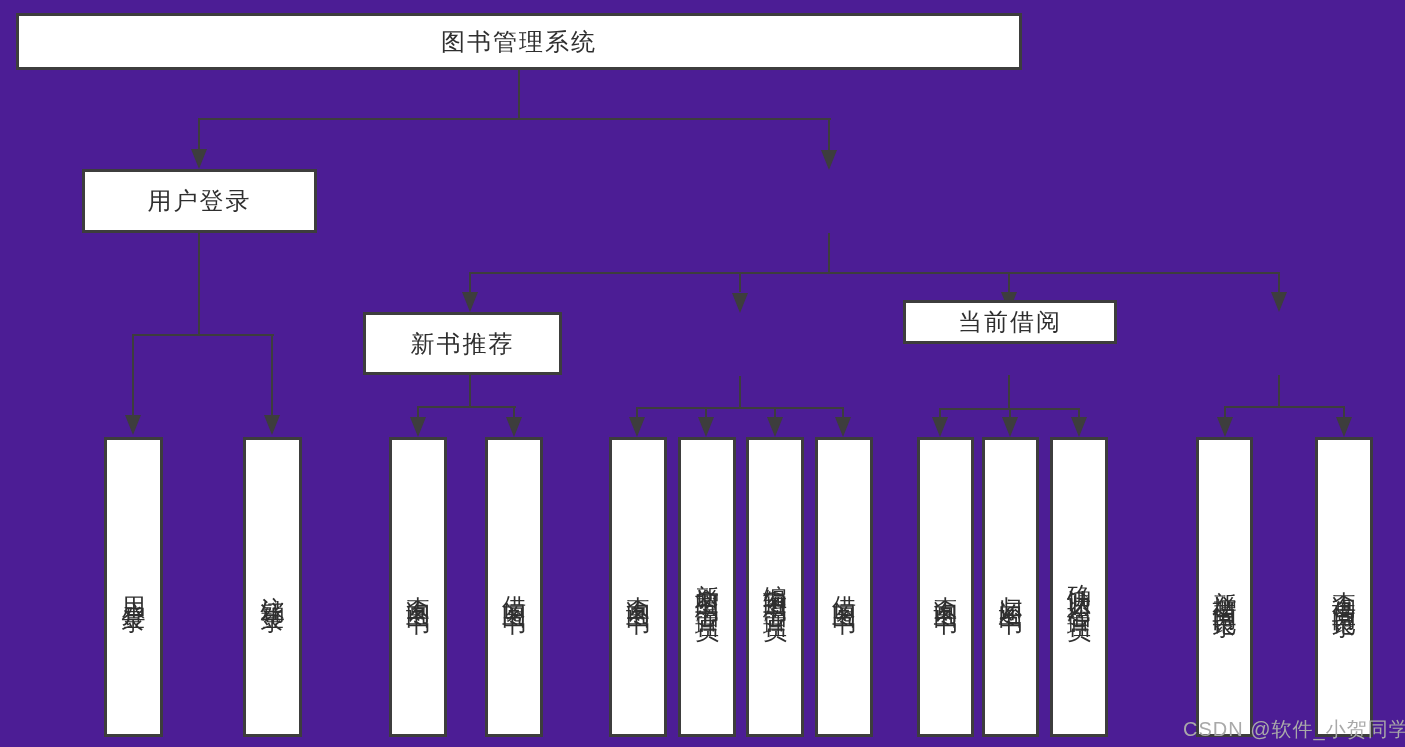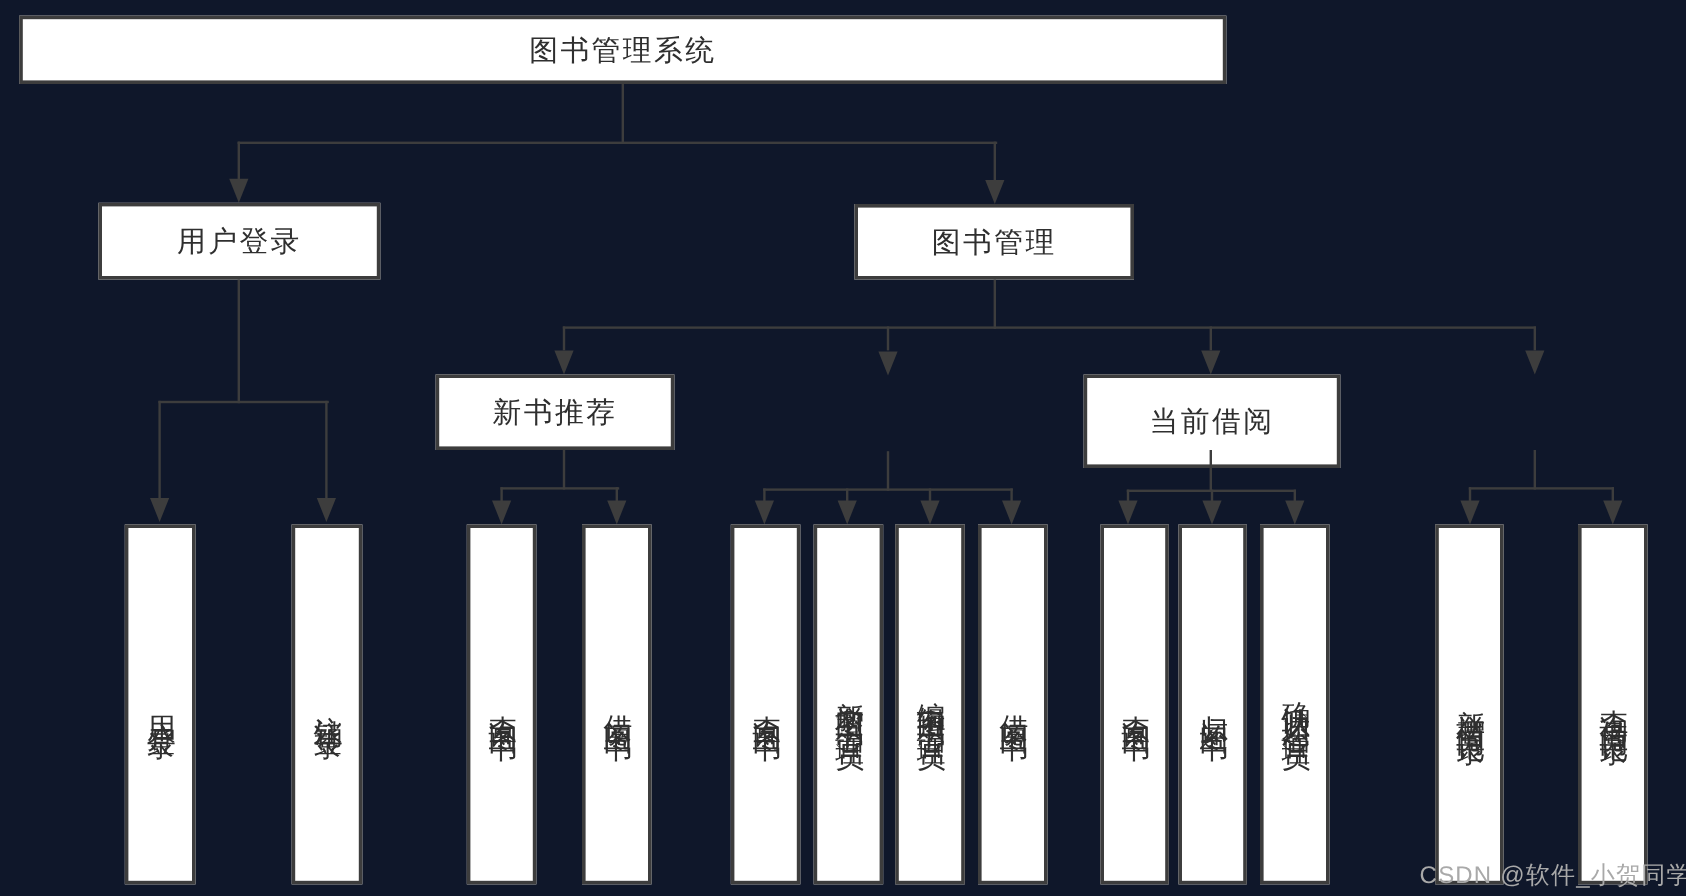--- a/index.html
+++ b/index.html
@@ -1,17 +1,17 @@
 <!DOCTYPE html>
 <html><head>
 <meta charset="utf-8">
 <style>
   html,body{margin:0;padding:0;background:#ffffff;}
   #canvas{
-    position:relative;width:1405px;height:747px;background:#0f172a;overflow:hidden;
+    position:relative;width:1405px;height:747px;background:#4c1d95;overflow:hidden;
     font-family:"Liberation Sans","DejaVu Sans",sans-serif;color:#2f2f2f;
   }
   .box{
     position:absolute;border:3px solid #3d3d3d;background:#ffffff;
     display:flex;align-items:center;justify-content:center;
     font-size:24px;letter-spacing:2px;box-sizing:border-box;
     color:#2f2f2f;text-align:center;
   }
   .vbox{
     writing-mode:vertical-rl;text-orientation:mixed;
@@ -37,42 +37,41 @@
   <div class="box" style="left:16px;top:13px;width:1006px;height:57px;">图书管理系统</div>
 
   <div class="vline" style="left:518px;top:70px;height:49px;"></div>
   <div class="hline" style="left:198px;top:118px;width:633px;"></div>
   <div class="vline" style="left:198px;top:118px;height:32px;"></div>
   <div class="arrow" style="left:191px;top:149px;"></div>
   <div class="vline" style="left:828px;top:118px;height:32px;"></div>
   <div class="arrow" style="left:821px;top:150px;"></div>
 
   <div class="box" style="left:82px;top:169px;width:235px;height:64px;">用户登录</div>
-  <div class="box" style="left:712px;top:170px;width:233px;height:63px;">图书管理</div>
 
   <div class="vline" style="left:198px;top:233px;height:103px;"></div>
   <div class="hline" style="left:132px;top:334px;width:142px;"></div>
   <div class="vline" style="left:132px;top:334px;height:81px;"></div>
   <div class="arrow" style="left:125px;top:415px;"></div>
   <div class="vline" style="left:271px;top:334px;height:81px;"></div>
   <div class="arrow" style="left:264px;top:415px;"></div>
 
   <div class="vline" style="left:828px;top:233px;height:41px;"></div>
   <div class="hline" style="left:469px;top:272px;width:811px;"></div>
   <div class="vline" style="left:469px;top:272px;height:20px;"></div>
   <div class="arrow" style="left:462px;top:292px;"></div>
   <div class="vline" style="left:739px;top:272px;height:20px;"></div>
   <div class="arrow" style="left:732px;top:293px;"></div>
   <div class="vline" style="left:1008px;top:272px;height:20px;"></div>
   <div class="arrow" style="left:1001px;top:292px;"></div>
   <div class="vline" style="left:1278px;top:272px;height:20px;"></div>
   <div class="arrow" style="left:1271px;top:292px;"></div>
 
   <div class="box" style="left:363px;top:312px;width:199px;height:63px;">新书推荐</div>
-  <div class="box" style="left:903px;top:312px;width:214px;height:78px;">当前借阅</div>
+  <div class="box" style="left:903px;top:300px;width:214px;height:44px;">当前借阅</div>
 
   <div class="vline" style="left:469px;top:375px;height:33px;"></div>
   <div class="hline" style="left:417px;top:406px;width:99px;"></div>
   <div class="vline" style="left:417px;top:406px;height:12px;"></div>
   <div class="arrow" style="left:410px;top:417px;"></div>
   <div class="vline" style="left:513px;top:406px;height:12px;"></div>
   <div class="arrow" style="left:506px;top:417px;"></div>
 
   <div class="vline" style="left:739px;top:376px;height:33px;"></div>
   <div class="hline" style="left:636px;top:407px;width:208px;"></div>

